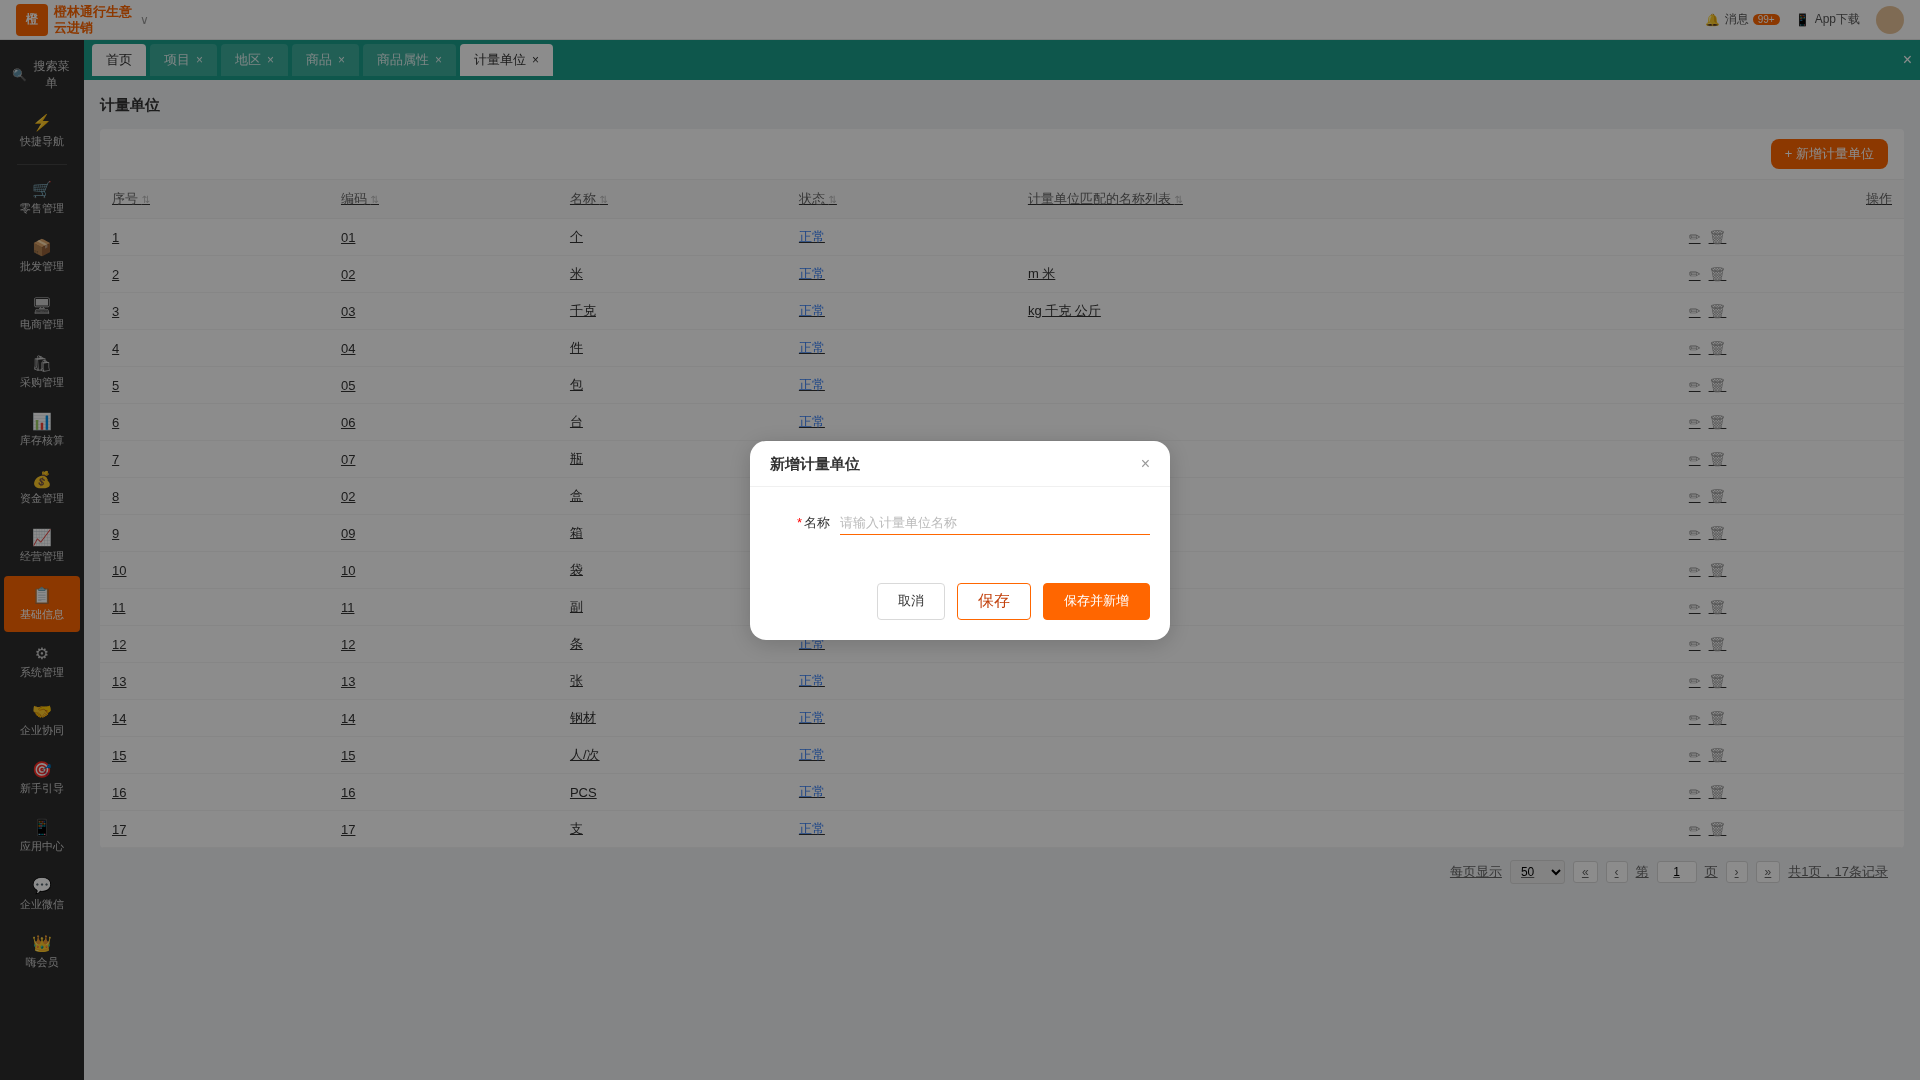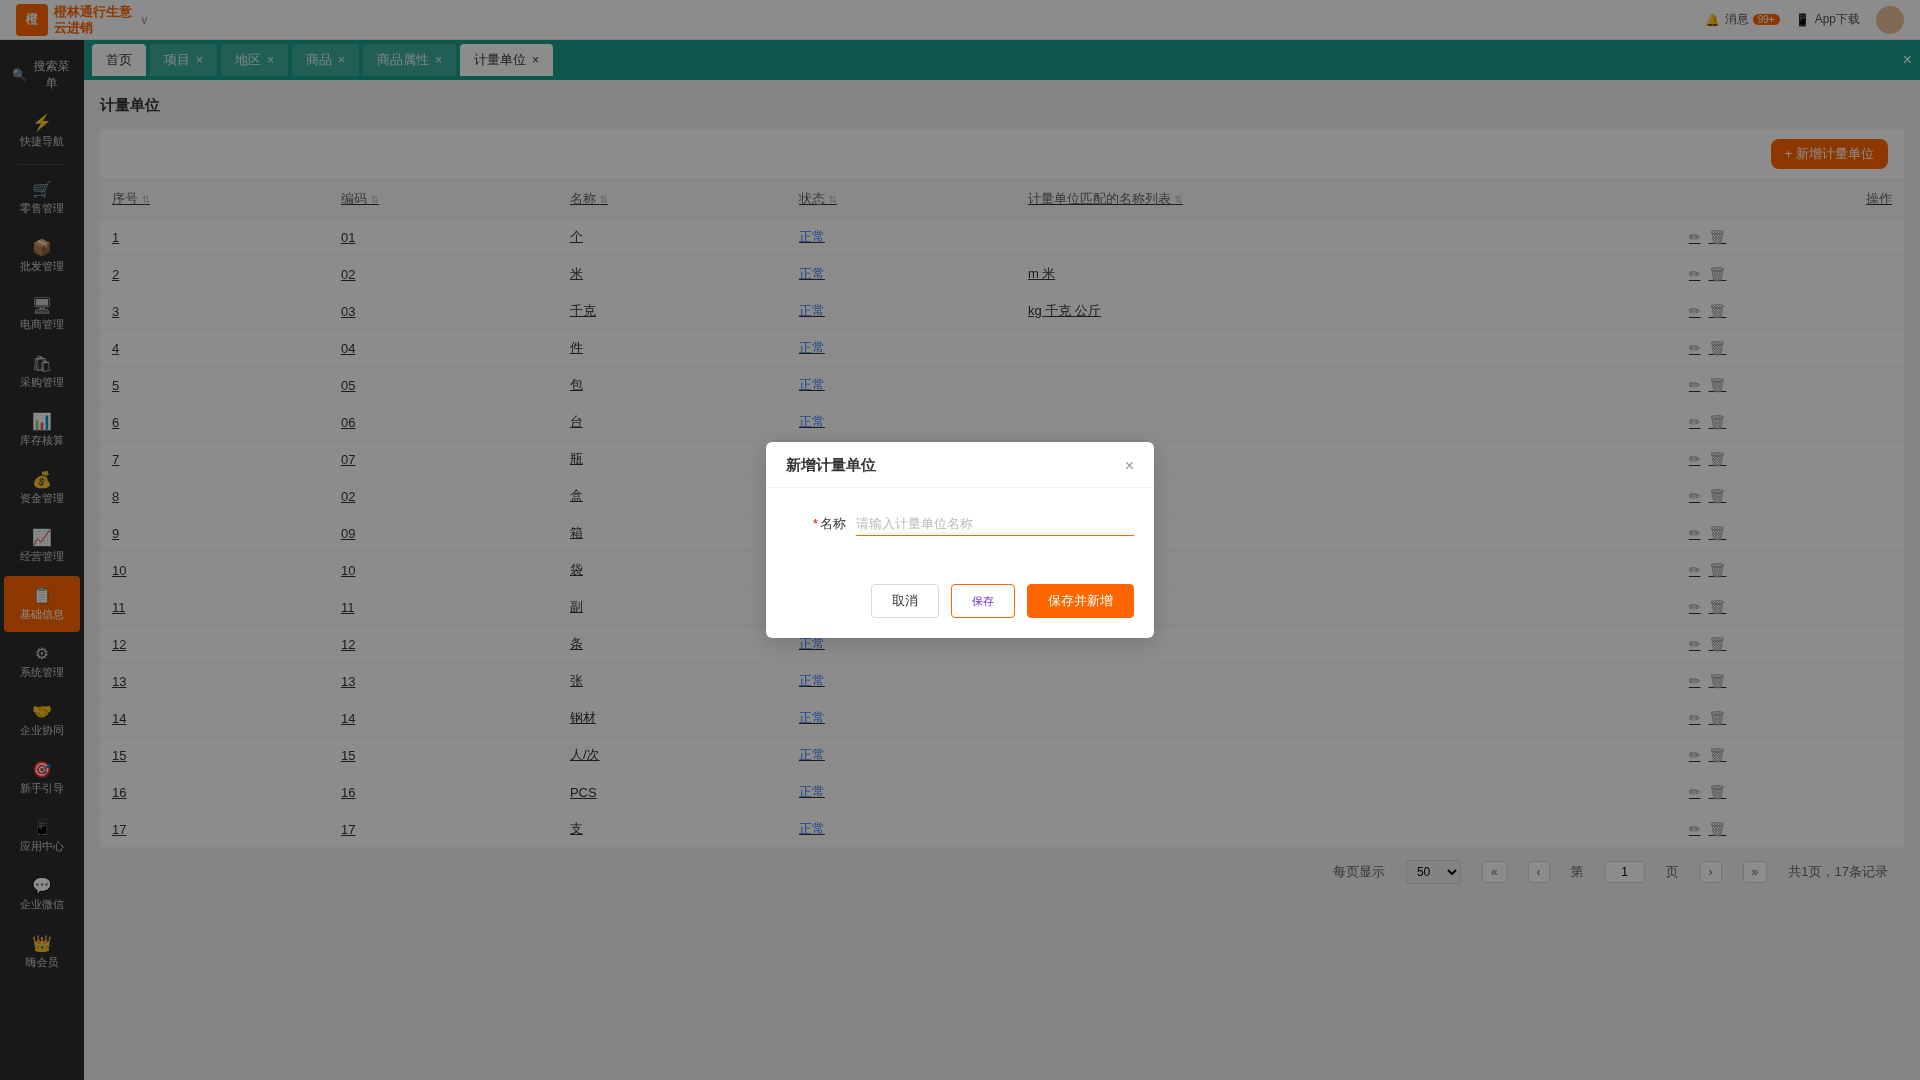--- a/index.html
+++ b/index.html
@@ -52,41 +52,41 @@
     table { width: 100%; border-collapse: collapse; text-decoration: underline; }
     thead tr { background: #fafafa; }
     th { padding: 10px 12px; text-align: left; font-weight: 500; color: #666; font-size: 13px; border-bottom: 1px solid #f0f0f0; white-space: nowrap; }
     td { padding: 9px 12px; border-bottom: 1px solid #f5f5f5; font-size: 13px; color: #333; }
     .sort-icon { color: #bbb; font-size: 10px; }
     .status-normal { color: #3b82f6; }
     .action-icons { display: flex; gap: 8px; }
     .action-icon { color: #999; cursor: pointer; font-size: 14px; }
 
     
-    .pagination { display: flex; align-items: center; justify-content: flex-end; padding: 12px 16px; gap: 21px; font-size: 13px; color: #666; }
+    .pagination { display: flex; align-items: center; justify-content: flex-end; padding: 12px 16px; gap: 8px; font-size: 13px; color: #666; text-decoration: underline; }
     .page-btn { border: 1px solid #d9d9d9; background: #fff; color: #666; padding: 3px 8px; border-radius: 3px; cursor: pointer; font-size: 12px; }
     .page-input { width: 40px; border: 1px solid #d9d9d9; border-radius: 3px; text-align: center; padding: 3px; font-size: 12px; }
     .page-select { border: 1px solid #d9d9d9; border-radius: 3px; padding: 3px 6px; font-size: 12px; }
 
     
     .modal-overlay { position: fixed; top: 0; left: 0; right: 0; bottom: 0; background: rgba(0,0,0,0.45); z-index: 1000; display: flex; align-items: center; justify-content: center; }
-    .modal { background: #fff; border-radius: 6px; width: 388px; box-shadow: 0 4px 24px rgba(0,0,0,0.18); }
+    .modal { background: #fff; border-radius: 16px; width: 420px; box-shadow: 0 4px 24px rgba(0,0,0,0.18); }
     .modal-header { display: flex; align-items: center; justify-content: space-between; padding: 14px 20px 12px; border-bottom: 1px solid #f0f0f0; }
     .modal-title { font-size: 15px; font-weight: 600; color: #333; }
     .modal-close { background: none; border: none; color: #999; cursor: pointer; font-size: 16px; line-height: 1; }
     .modal-body { padding: 24px 20px 16px; }
     .form-row { display: flex; align-items: center; margin-bottom: 20px; }
     .form-label { width: 60px; text-align: right; font-size: 13px; color: #333; margin-right: 10px; flex-shrink: 0; }
     .form-label .required { color: #f00; margin-right: 2px; }
     .form-input { flex: 1; border: none; border-bottom: 1px solid #d9d9d9; padding: 4px 0; font-size: 13px; outline: none; color: #333; }
     .form-input.focused { border-bottom-color: #f60; }
     .form-input::placeholder { color: #bbb; }
     .modal-footer { display: flex; justify-content: flex-end; gap: 12px; padding: 12px 20px 20px; }
     .btn-cancel { border: 1px solid #d9d9d9; background: #fff; color: #333; padding: 7px 20px; border-radius: 4px; cursor: pointer; font-size: 13px; }
-    .btn-save { background: #fff; border: 1px solid #f60; color: #6d28d9; padding: 7px 20px; border-radius: 4px; cursor: pointer; font-size: 11px; }
+    .btn-save { background: #fff; border: 1px solid #f60; color: #c2410c; padding: 7px 20px; border-radius: 4px; cursor: pointer; font-size: 16px; }
     .btn-save-new { background: #f60; border: 1px solid #f60; color: #fff; padding: 7px 20px; border-radius: 4px; cursor: pointer; font-size: 13px; }
   </style>
 </head>
 <body>
 
 <div class="app-container">
 
   <div class="top-bar">
     <div class="top-bar-left">
       <div class="logo-area">

